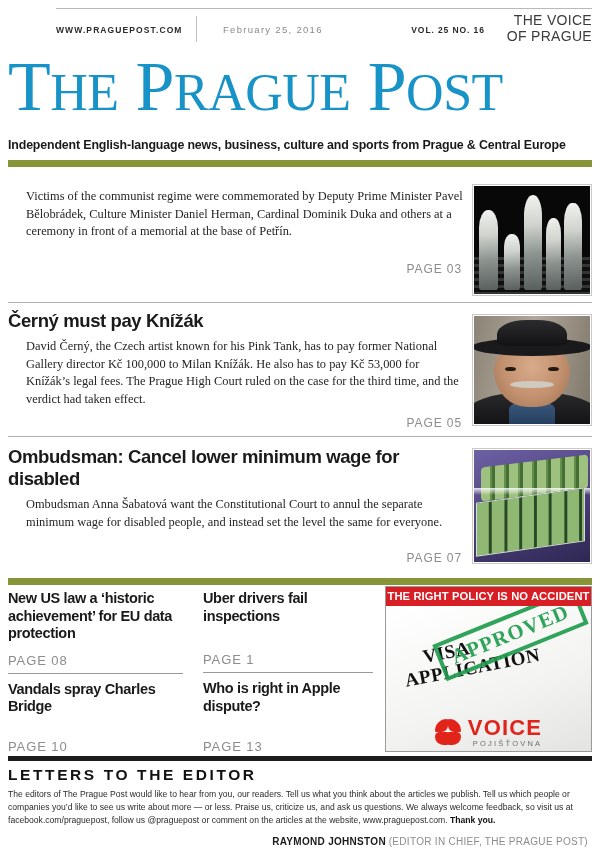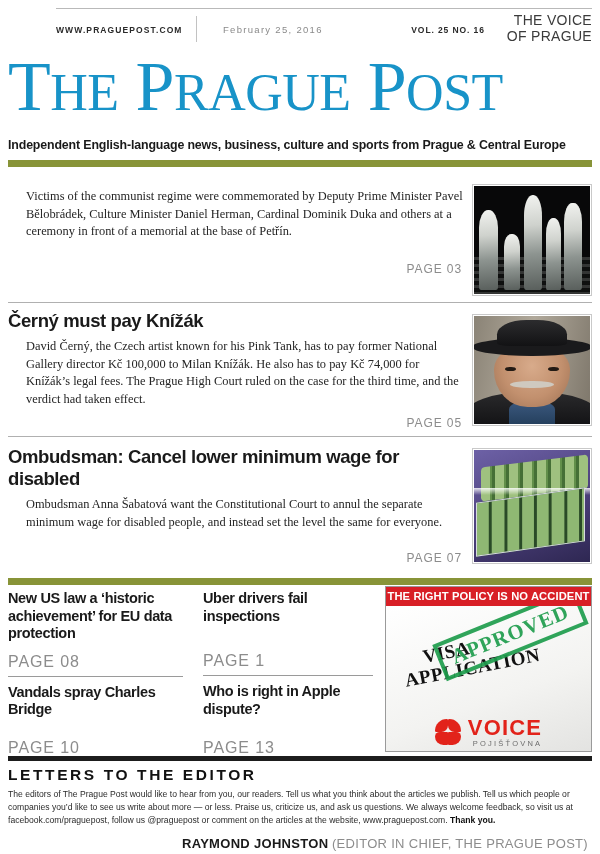--- a/index.html
+++ b/index.html
@@ -242,21 +242,21 @@
   .briefs { position: absolute; left: 8px; }
   .brief-col { position: absolute; top: 0; }
   .brief-head {
     font-size: 14.5px;
     font-weight: bold;
     line-height: 17.5px;
     color: #1a1a1a;
     letter-spacing: -0.35px;
   }
   .brief-page {
-    font-size: 16px;
+    font-size: 13px;
     letter-spacing: 0.9px;
     color: #8c8c8c;
   }
   .brief-rule {
     height: 1px;
     background: #9a9a9a;
   }
 
   
   .ad {
@@ -354,21 +354,21 @@
   .letters-body {
     font-size: 8.6px;
     line-height: 13.2px;
     color: #2b2b2b;
     margin-top: 4px;
   }
   .letters-body b { font-weight: bold; color:#111; }
   .letters-sign {
     margin-top: 8px;
     text-align: right;
-    font-size: 13px;
+    font-size: 10px;
   }
   .sign-name { font-weight: bold; color: #1a1a1a; letter-spacing: .3px; }
   .sign-role { color: #8c8c8c; letter-spacing: .3px; }
 </style>
 </head>
 <body>
 
 <div class="page">
 
   <div class="topbar">
@@ -400,21 +400,21 @@
       <div class="fig" style="left:43%; width:16%; height:88%;"></div>
       <div class="fig" style="left:62%; width:13%; height:66%;"></div>
       <div class="fig" style="left:78%; width:15%; height:80%;"></div>
     </div>
   </div>
 
   <div class="rule-gray" style="top:302px;"></div>
 
   <div class="story" style="top:310px; width:455px;">
     <div class="story-head">Černý must pay Knížák</div>
-    <div class="story-body">David Černý, the Czech artist known for his Pink Tank, has to pay former National Gallery director Kč 100,000 to Milan Knížák. He also has to pay Kč 74,000 for Knížák’s legal fees. The Prague High Court ruled on the case for the third time, and the verdict had taken effect.</div>
+    <div class="story-body">David Černý, the Czech artist known for his Pink Tank, has to pay former National Gallery director Kč 100,000 to Milan Knížák. He also has to pay Kč 53,000 for Knížák’s legal fees. The Prague High Court ruled on the case for the third time, and the verdict had taken effect.</div>
   </div>
   <div class="story-page" style="top:416px; left:0; width:462px; text-align:right;">PAGE 05</div>
   <div class="photo" style="left:472px; top:314px; height:112px;">
     <div class="photo-inner ph-man">
       <div class="bg-wall"></div>
       <div class="coat"></div>
       <div class="shirt"></div>
       <div class="face"></div>
       <div class="mous"></div>
       <div class="eye" style="left:27%;"></div>

